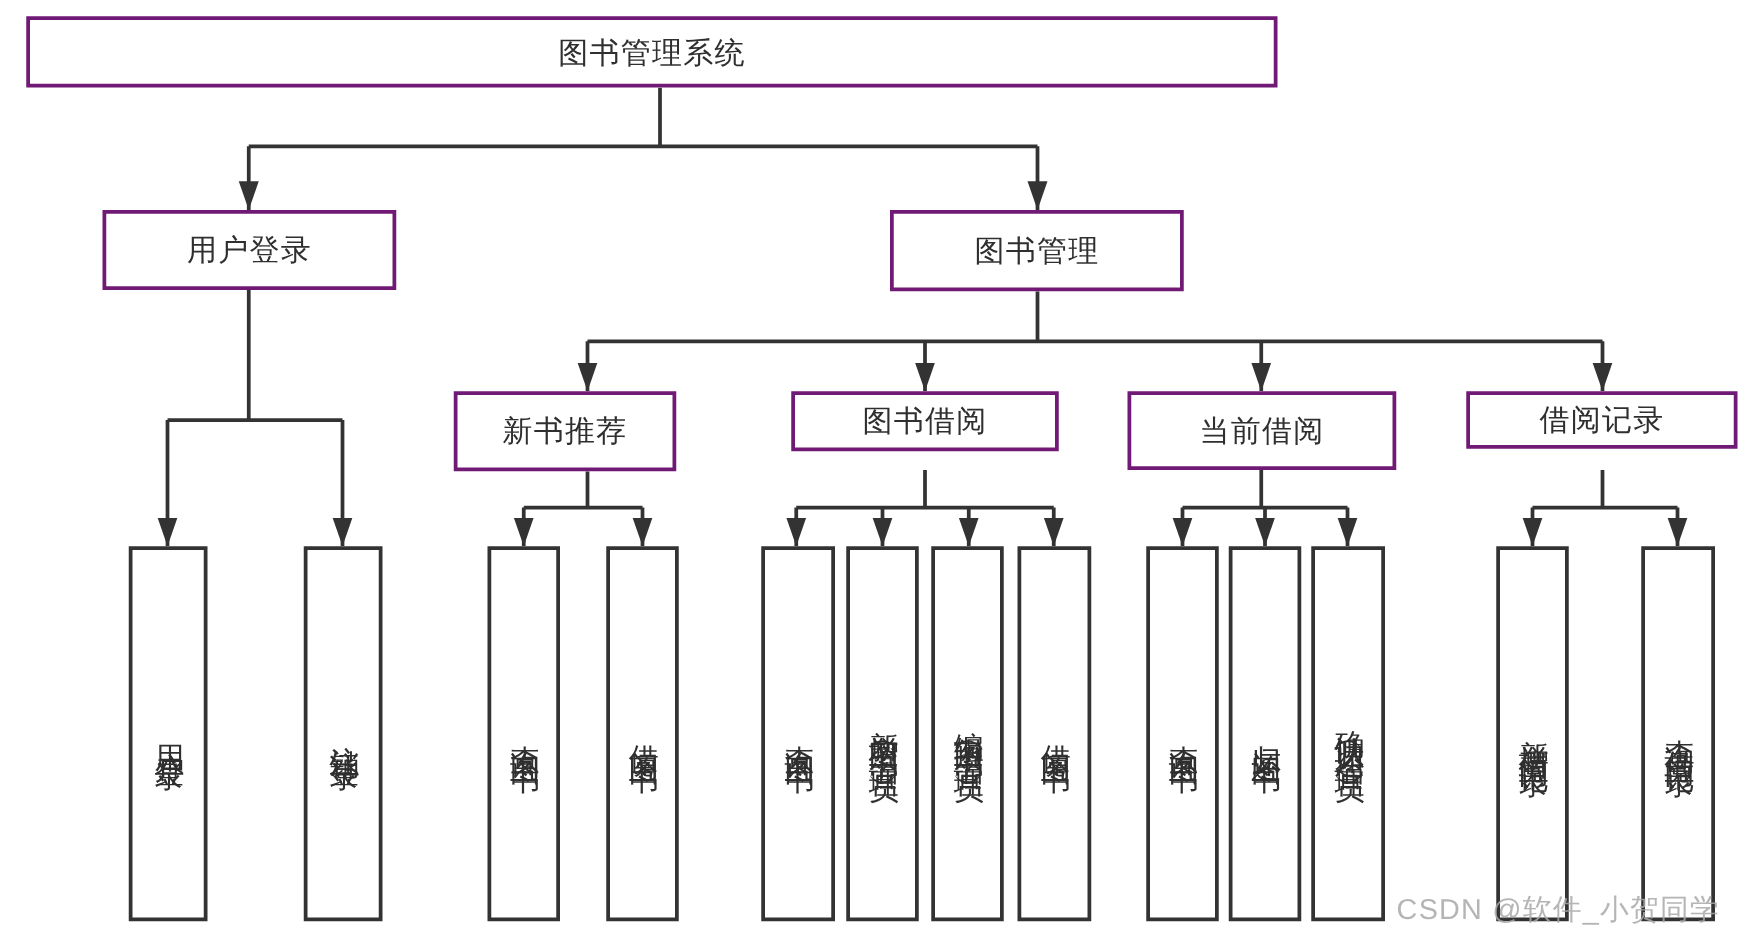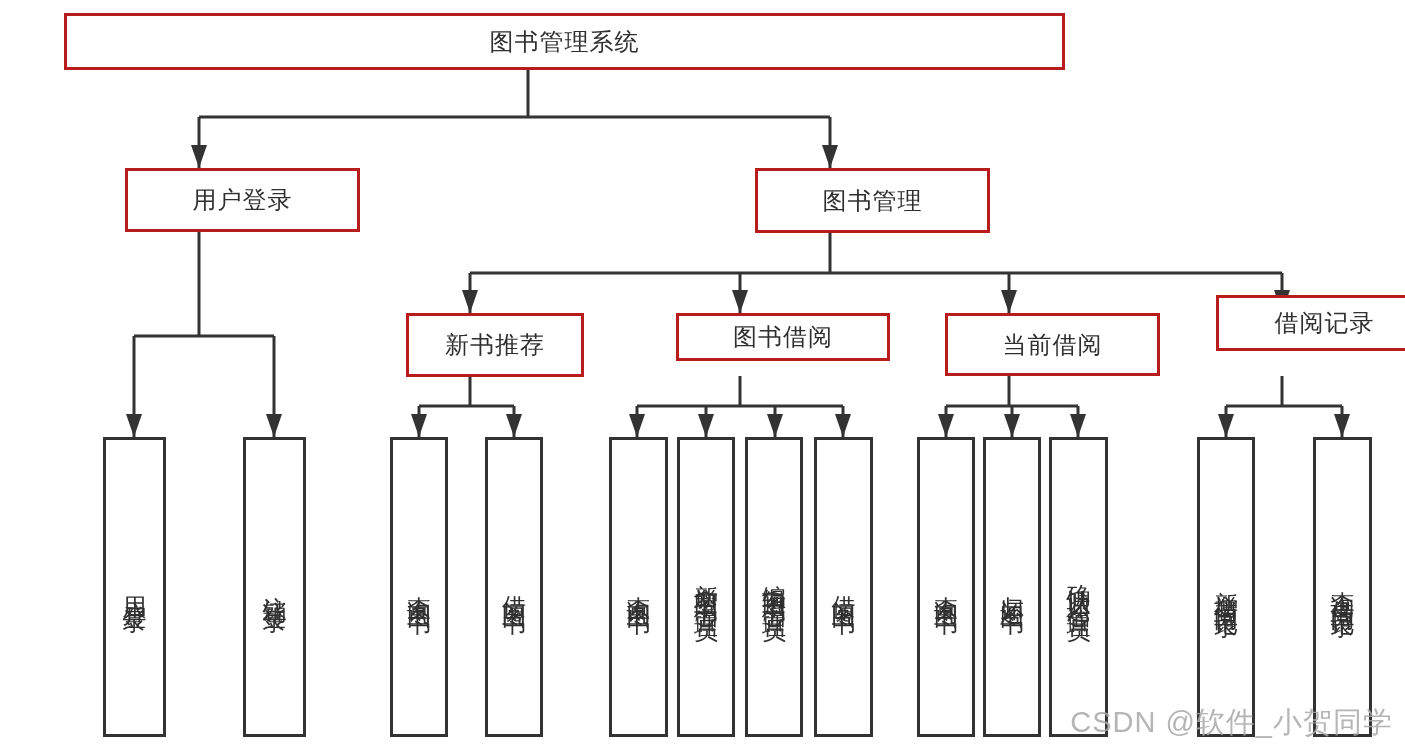--- a/index.html
+++ b/index.html
@@ -13,30 +13,29 @@
   }
   .connectors {
     position: absolute;
     left: 0; top: 0;
     width: 1405px; height: 747px;
     pointer-events: none;
   }
   .node {
     position: absolute;
     box-sizing: border-box;
-    border: 3px solid #b91c1c;
+    border: 3px solid #701a75;
     background: #ffffff;
     display: flex;
     align-items: center;
     justify-content: center;
     font-size: 24px;
     color: #2f2f2f;
     letter-spacing: 1px;
     white-space: nowrap;
-    margin-left: 43px;
   }
   .leaf {
     position: absolute;
     box-sizing: border-box;
     border: 3px solid #333333;
     background: #ffffff;
     display: flex;
     align-items: center;
     justify-content: center;
     top: 437px;
@@ -45,23 +44,23 @@
   .vtext {
     writing-mode: vertical-rl;
     text-orientation: mixed;
     font-size: 24px;
     color: #2f2f2f;
     letter-spacing: 5px;
     line-height: 1;
   }
   .watermark {
     position: absolute;
-    right: 12px;
+    right: 29px;
     bottom: 4px;
-    font-size: 29px;
+    font-size: 23px;
     color: rgba(168, 168, 168, 0.85);
     letter-spacing: 1px;
     z-index: 10;
     white-space: nowrap;
   }
 </style>
 </head>
 <body>
 
 <div class="canvas">
@@ -117,21 +116,21 @@
   </svg>
 
   <div class="node" style="left:21px; top:13px; width:1001px; height:57px;">图书管理系统</div>
 
   <div class="node" style="left:82px; top:168px; width:235px; height:64px;">用户登录</div>
   <div class="node" style="left:712px; top:168px; width:235px; height:65px;">图书管理</div>
 
   <div class="node" style="left:363px; top:313px; width:178px; height:64px;">新书推荐</div>
   <div class="node" style="left:633px; top:313px; width:214px; height:48px;">图书借阅</div>
   <div class="node" style="left:902px; top:313px; width:215px; height:63px;text-align:right;">当前借阅</div>
-  <div class="node" style="left:1173px; top:295px; width:217px; height:56px;">借阅记录</div>
+  <div class="node" style="left:1173px; top:313px; width:217px; height:46px;">借阅记录</div>
 
   <div class="leaf" style="left:103px; width:63px;">
     <span class="vtext">用户登录</span>
   </div>
   <div class="leaf" style="left:243px; width:63px;">
     <span class="vtext">注销登录</span>
   </div>
 
   <div class="leaf" style="left:390px; width:58px;">
     <span class="vtext">查询图书</span>

